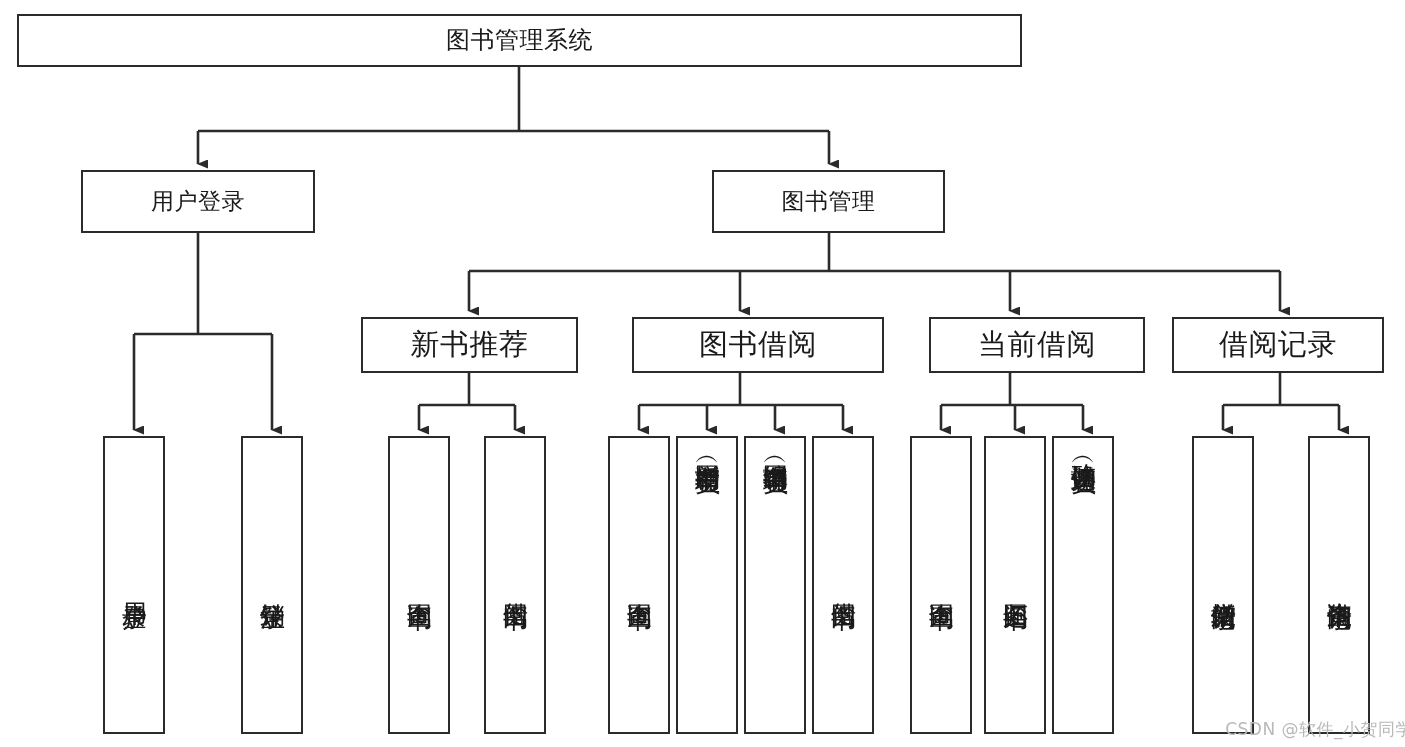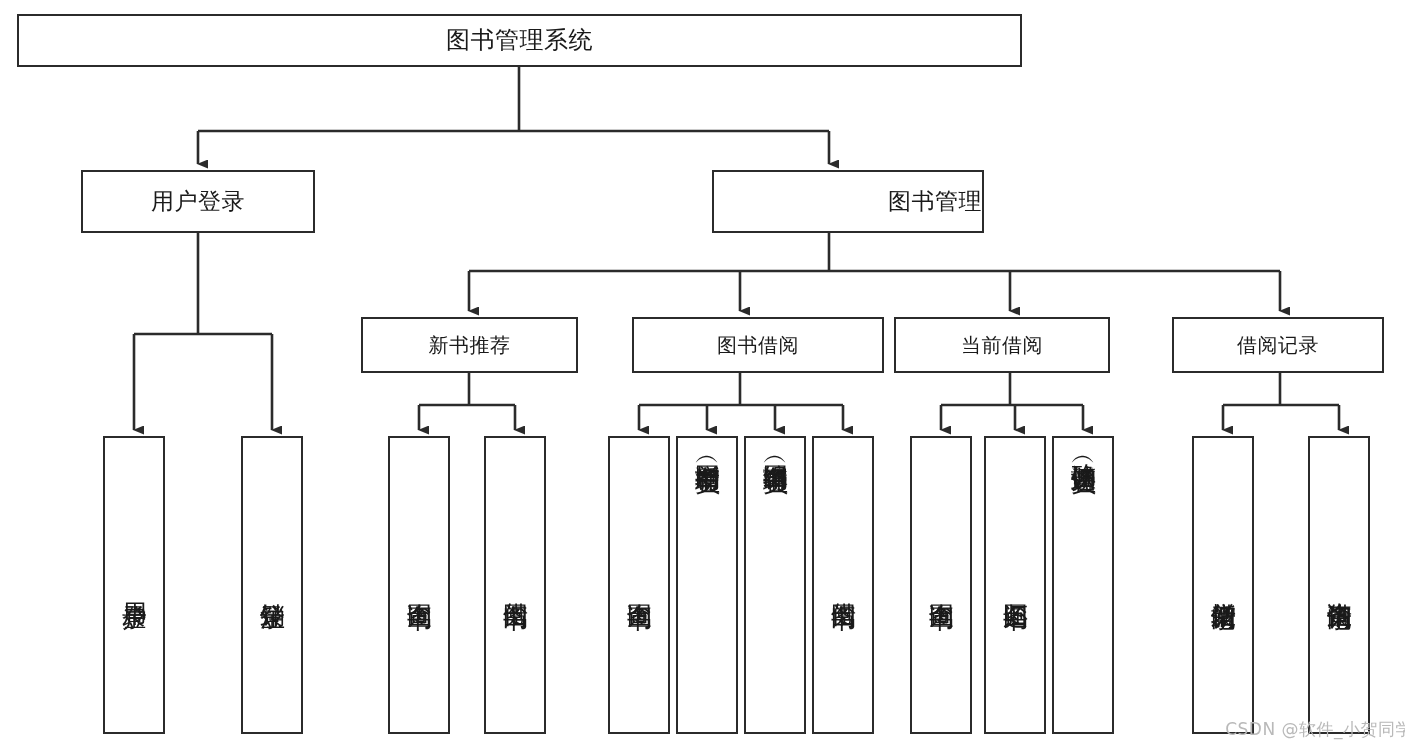--- a/index.html
+++ b/index.html
@@ -38,21 +38,21 @@
     color: #1a1a1a;
   }
   .node-label-h {
     font-size: 23px;
     line-height: 1.1;
     letter-spacing: 0.5px;
     white-space: nowrap;
   }
   .node-box.root .node-label-h { font-size: 24px; }
   .node-box.level2 .node-label-h { font-size: 23px; }
-  .node-box.level3 .node-label-h { font-size: 20px; }
+  .node-box.level3 .node-label-h { font-size: 29px; }
   .node-box.leaf {
     align-items: flex-start;
     justify-content: center;
     padding-top: 0;
   }
   .node-label-v {
     writing-mode: vertical-rl;
     text-orientation: upright;
     font-size: 25px;
     line-height: 1.12;
@@ -141,31 +141,31 @@
     </g>
   </svg>
 
   <div class="node-box root" style="left:17px; top:14px; width:1005px; height:53px;">
     <span class="node-label-h">图书管理系统</span>
   </div>
 
   <div class="node-box level2" style="left:81px; top:170px; width:234px; height:63px;">
     <span class="node-label-h">用户登录</span>
   </div>
-  <div class="node-box level2" style="left:712px; top:170px; width:272px; height:63px;justify-content:flex-end;">
+  <div class="node-box level2" style="left:712px; top:170px; width:233px; height:63px;">
     <span class="node-label-h">图书管理</span>
   </div>
 
   <div class="node-box level3" style="left:361px; top:317px; width:217px; height:56px;">
     <span class="node-label-h">新书推荐</span>
   </div>
   <div class="node-box level3" style="left:632px; top:317px; width:252px; height:56px;">
     <span class="node-label-h">图书借阅</span>
   </div>
-  <div class="node-box level3" style="left:894px; top:317px; width:216px; height:56px;">
+  <div class="node-box level3" style="left:929px; top:317px; width:216px; height:56px;">
     <span class="node-label-h">当前借阅</span>
   </div>
   <div class="node-box level3" style="left:1172px; top:317px; width:212px; height:56px;">
     <span class="node-label-h">借阅记录</span>
   </div>
 
   <div class="node-box leaf" style="left:103px; top:436px; width:62px; height:298px;">
     <span class="leaf-inner">
         <span class="node-label-v">用户登录</span>
       </span>

